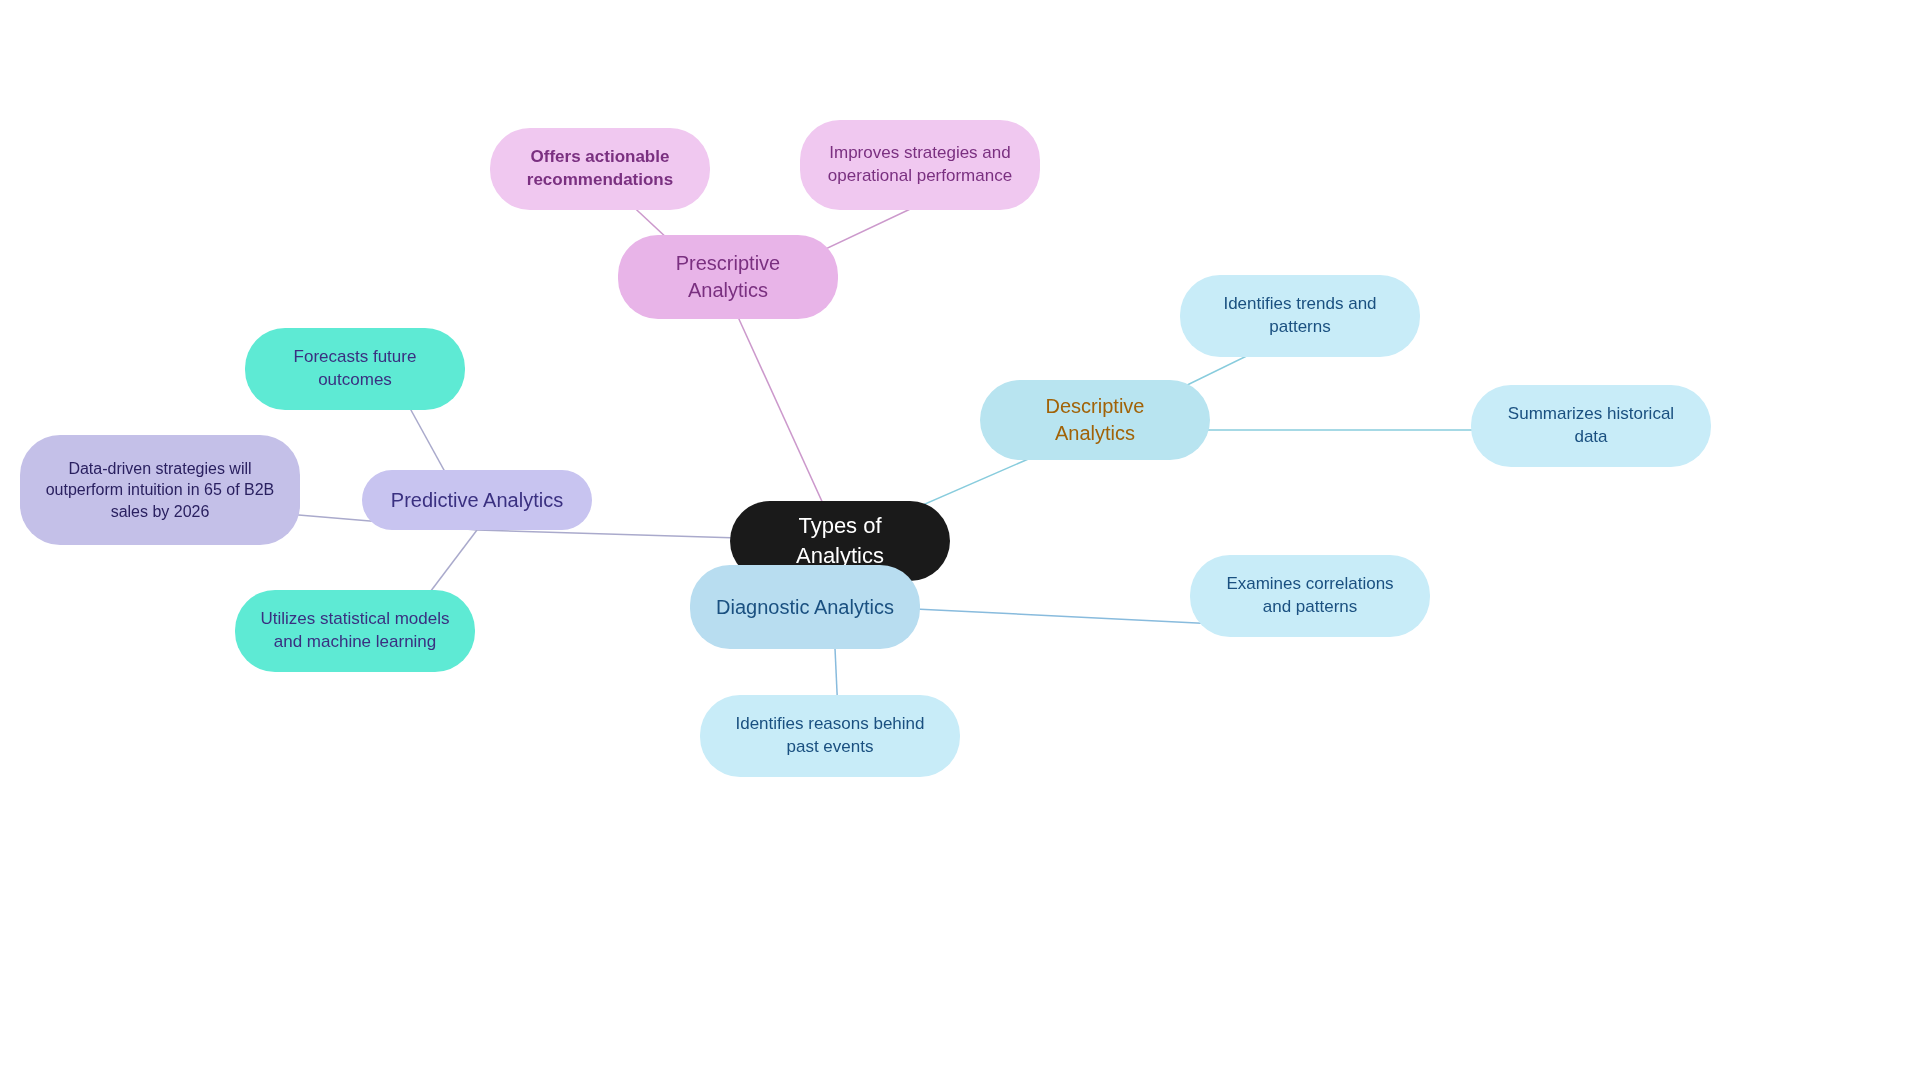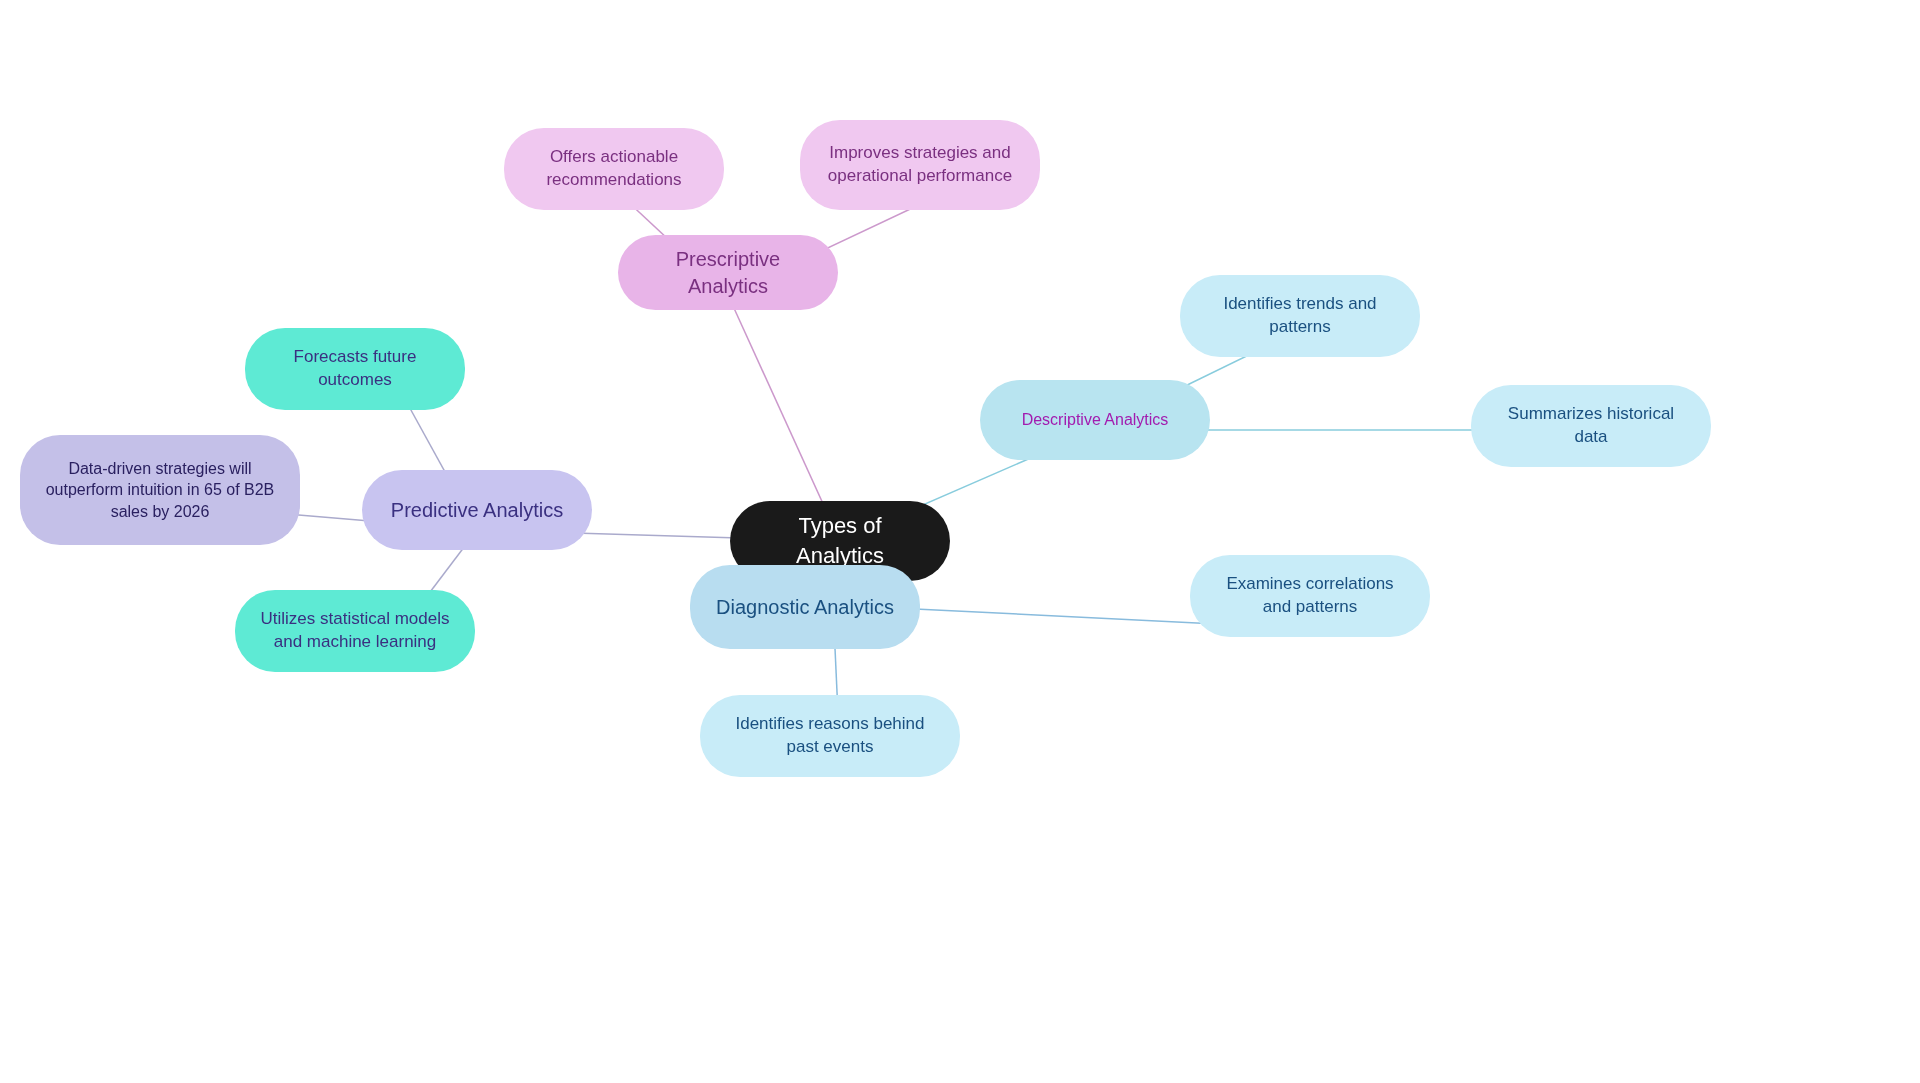--- a/index.html
+++ b/index.html
@@ -59,22 +59,22 @@
       background: #e8b4e8;
       color: #7a3080;
       font-size: 20px;
       width: 220px;
       height: 80px;
     }
 
     
     .node-descriptive {
       background: #b8e4f0;
-      color: #a21caf;
-      font-size: 16px;
+      color: #a16207;
+      font-size: 20px;
       width: 230px;
       height: 80px;
     }
 
     
     .node-diagnostic {
       background: #b8ddf0;
       color: #1a5080;
       font-size: 20px;
       width: 230px;
@@ -146,25 +146,25 @@
 
   <line x1="833" y1="605" x2="1340" y2="630" stroke="#88bbdd" stroke-width="1.5"></line>
 
   <line x1="833" y1="605" x2="840" y2="757" stroke="#88bbdd" stroke-width="1.5"></line>
 </svg>
 
 <div class="node node-center" style="left: 730px; top: 501px; width: 220px; height: 80px;">
   <span>Types of Analytics</span>
 </div>
 
-<div class="node node-predictive" style="left: 362px; top: 470px; width: 230px; height: 80px;">
+<div class="node node-predictive" style="left: 362px; top: 470px; width: 230px; height: 60px;">
   <span>Predictive Analytics</span>
 </div>
 
-<div class="node node-prescriptive" style="left: 618px; top: 235px; width: 220px; height: 75px;">
+<div class="node node-prescriptive" style="left: 618px; top: 235px; width: 220px; height: 84px;">
   <span>Prescriptive Analytics</span>
 </div>
 
 <div class="node node-descriptive" style="left: 980px; top: 380px; width: 230px; height: 80px;">
   <span>Descriptive Analytics</span>
 </div>
 
 <div class="node node-diagnostic" style="left: 690px; top: 565px; width: 230px; height: 84px;">
   <span>Diagnostic Analytics</span>
 </div>
@@ -174,21 +174,21 @@
 </div>
 
 <div class="node node-leaf-purple" style="left: 235px; top: 590px; width: 240px; min-height: 80px; height: auto; text-align: center;">
   <span>Utilizes statistical models and machine learning</span>
 </div>
 
 <div class="node node-leaf-dark" style="left: 20px; top: 435px; width: 280px; min-height: 110px; height: auto;">
   <span>Data-driven strategies will outperform intuition in 65 of B2B sales by 2026</span>
 </div>
 
-<div class="node node-leaf-pink" style="left: 504px; top: 128px; width: 220px; min-height: 80px; height: auto;">
+<div class="node node-leaf-pink" style="left: 490px; top: 128px; width: 220px; min-height: 80px; height: auto; font-weight: bold;">
   <span>Offers actionable recommendations</span>
 </div>
 
 <div class="node node-leaf-pink" style="left: 800px; top: 120px; width: 240px; min-height: 90px; height: auto;">
   <span>Improves strategies and operational performance</span>
 </div>
 
 <div class="node node-leaf-blue" style="left: 1180px; top: 275px; width: 240px; min-height: 70px; height: auto;">
   <span>Identifies trends and patterns</span>
 </div>

